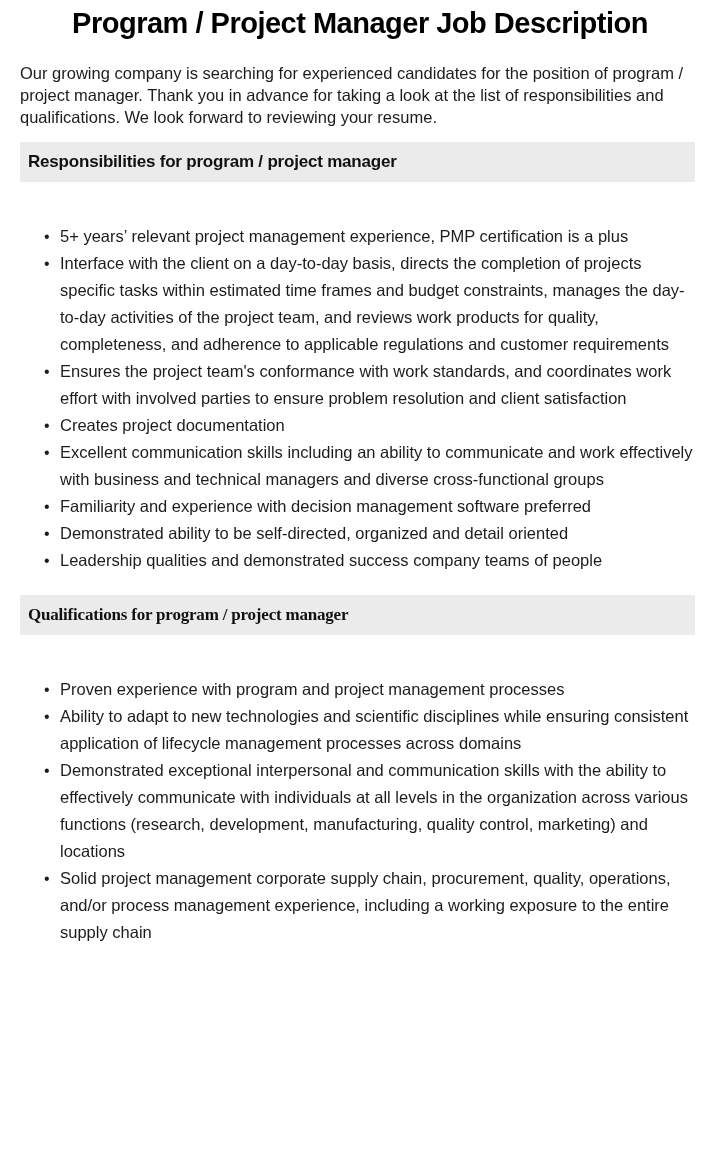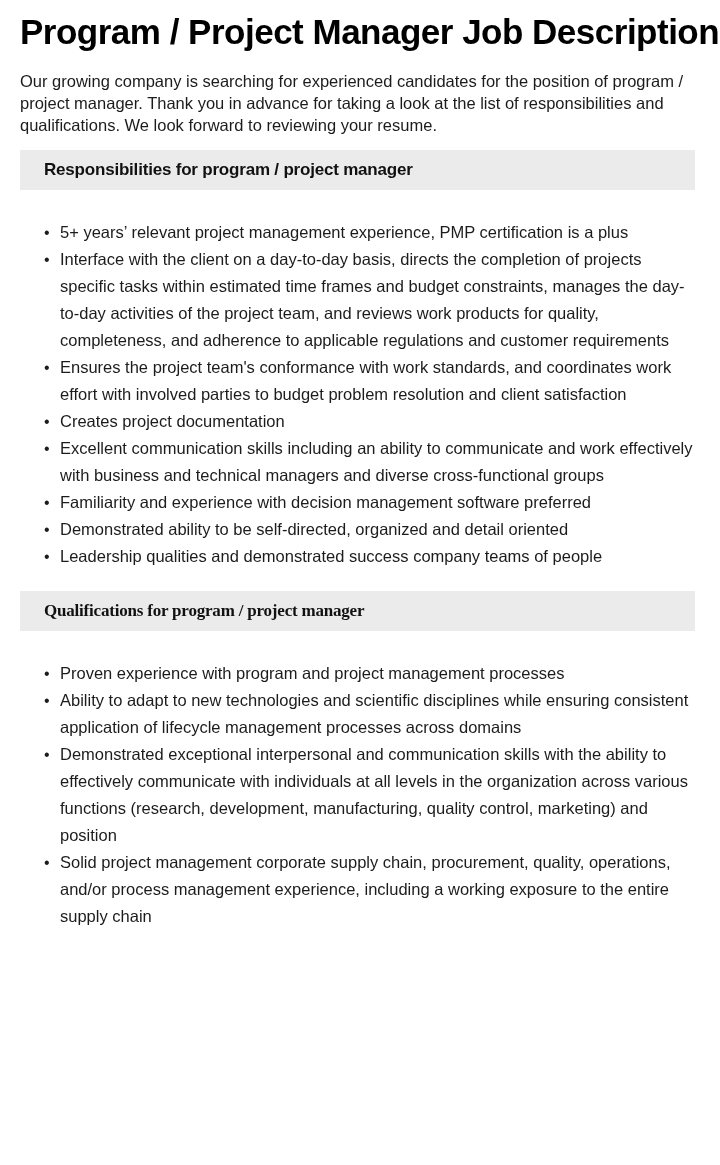--- a/index.html
+++ b/index.html
@@ -11,55 +11,55 @@
     width: 720px;
     height: 1165px;
     font-family: "Liberation Sans", sans-serif;
     color: #1c1c1c;
     overflow: hidden;
   }
   .page {
     padding-top: 5px;
   }
   .title {
-    margin: 8px 20px;
+    margin: 0 20px;
     text-align: center;
-    font-size: 35px;
+    font-size: 29px;
     line-height: 37px;
     font-weight: bold;
     color: #000000;
     letter-spacing: -0.5px;
     white-space: nowrap;
   }
   .intro {
     margin: 20px 22px 0 20px;
     font-size: 16.5px;
     line-height: 22px;
   }
   .section-bar {
     margin: 0 0 0 20px;
     width: 675px;
     height: 40px;
     background: #ebebeb;
     display: flex;
     align-items: center;
     box-sizing: border-box;
-    padding-left: 24px;
+    padding-left: 8px;
   }
   .section-bar-1 { margin-top: 14px; }
   .section-bar-2 { margin-top: 21px; font-family: Liberation Serif, serif; }
   .section-heading {
     font-size: 17px;
     font-weight: bold;
     color: #111111;
     letter-spacing: -0.2px;
   }
   ul.bullets {
     list-style: none;
-    margin: 29px 0 0 0;
+    margin: 41px 0 0 0;
     padding: 0 24px 0 20px;
   }
   ul.bullets li {
     position: relative;
     padding-left: 40px;
     font-size: 16.5px;
     line-height: 27px;
   }
   ul.bullets li::before {
     content: "\2022";
@@ -78,32 +78,32 @@
 
   <p class="intro">Our growing company is searching for experienced candidates for the position of program / project manager. Thank you in advance for taking a look at the list of responsibilities and qualifications. We look forward to reviewing your resume.</p>
 
   <div class="section-bar section-bar-1">
     <span class="section-heading">Responsibilities for program / project manager</span>
   </div>
 
   <ul class="bullets">
     <li>5+ years’ relevant project management experience, PMP certification is a plus</li>
     <li>Interface with the client on a day-to-day basis, directs the completion of projects specific tasks within estimated time frames and budget constraints, manages the day-to-day activities of the project team, and reviews work products for quality, completeness, and adherence to applicable regulations and customer requirements</li>
-    <li>Ensures the project team's conformance with work standards, and coordinates work effort with involved parties to budget problem resolution and client satisfaction</li>
+    <li>Ensures the project team's conformance with work standards, and coordinates work effort with involved parties to ensure problem resolution and client satisfaction</li>
     <li>Creates project documentation</li>
     <li>Excellent communication skills including an ability to communicate and work effectively with business and technical managers and diverse cross-functional groups</li>
     <li>Familiarity and experience with decision management software preferred</li>
     <li>Demonstrated ability to be self-directed, organized and detail oriented</li>
     <li>Leadership qualities and demonstrated success company teams of people</li>
   </ul>
 
   <div class="section-bar section-bar-2">
     <span class="section-heading">Qualifications for program / project manager</span>
   </div>
 
   <ul class="bullets">
     <li>Proven experience with program and project management processes</li>
     <li>Ability to adapt to new technologies and scientific disciplines while ensuring consistent application of lifecycle management processes across domains</li>
-    <li>Demonstrated exceptional interpersonal and communication skills with the ability to effectively communicate with individuals at all levels in the organization across various functions (research, development, manufacturing, quality control, marketing) and position</li>
+    <li>Demonstrated exceptional interpersonal and communication skills with the ability to effectively communicate with individuals at all levels in the organization across various functions (research, development, manufacturing, quality control, marketing) and locations</li>
     <li>Solid project management corporate supply chain, procurement, quality, operations, and/or process management experience, including a working exposure to the entire supply chain</li>
   </ul>
 
 </div>
 
 </body></html>

